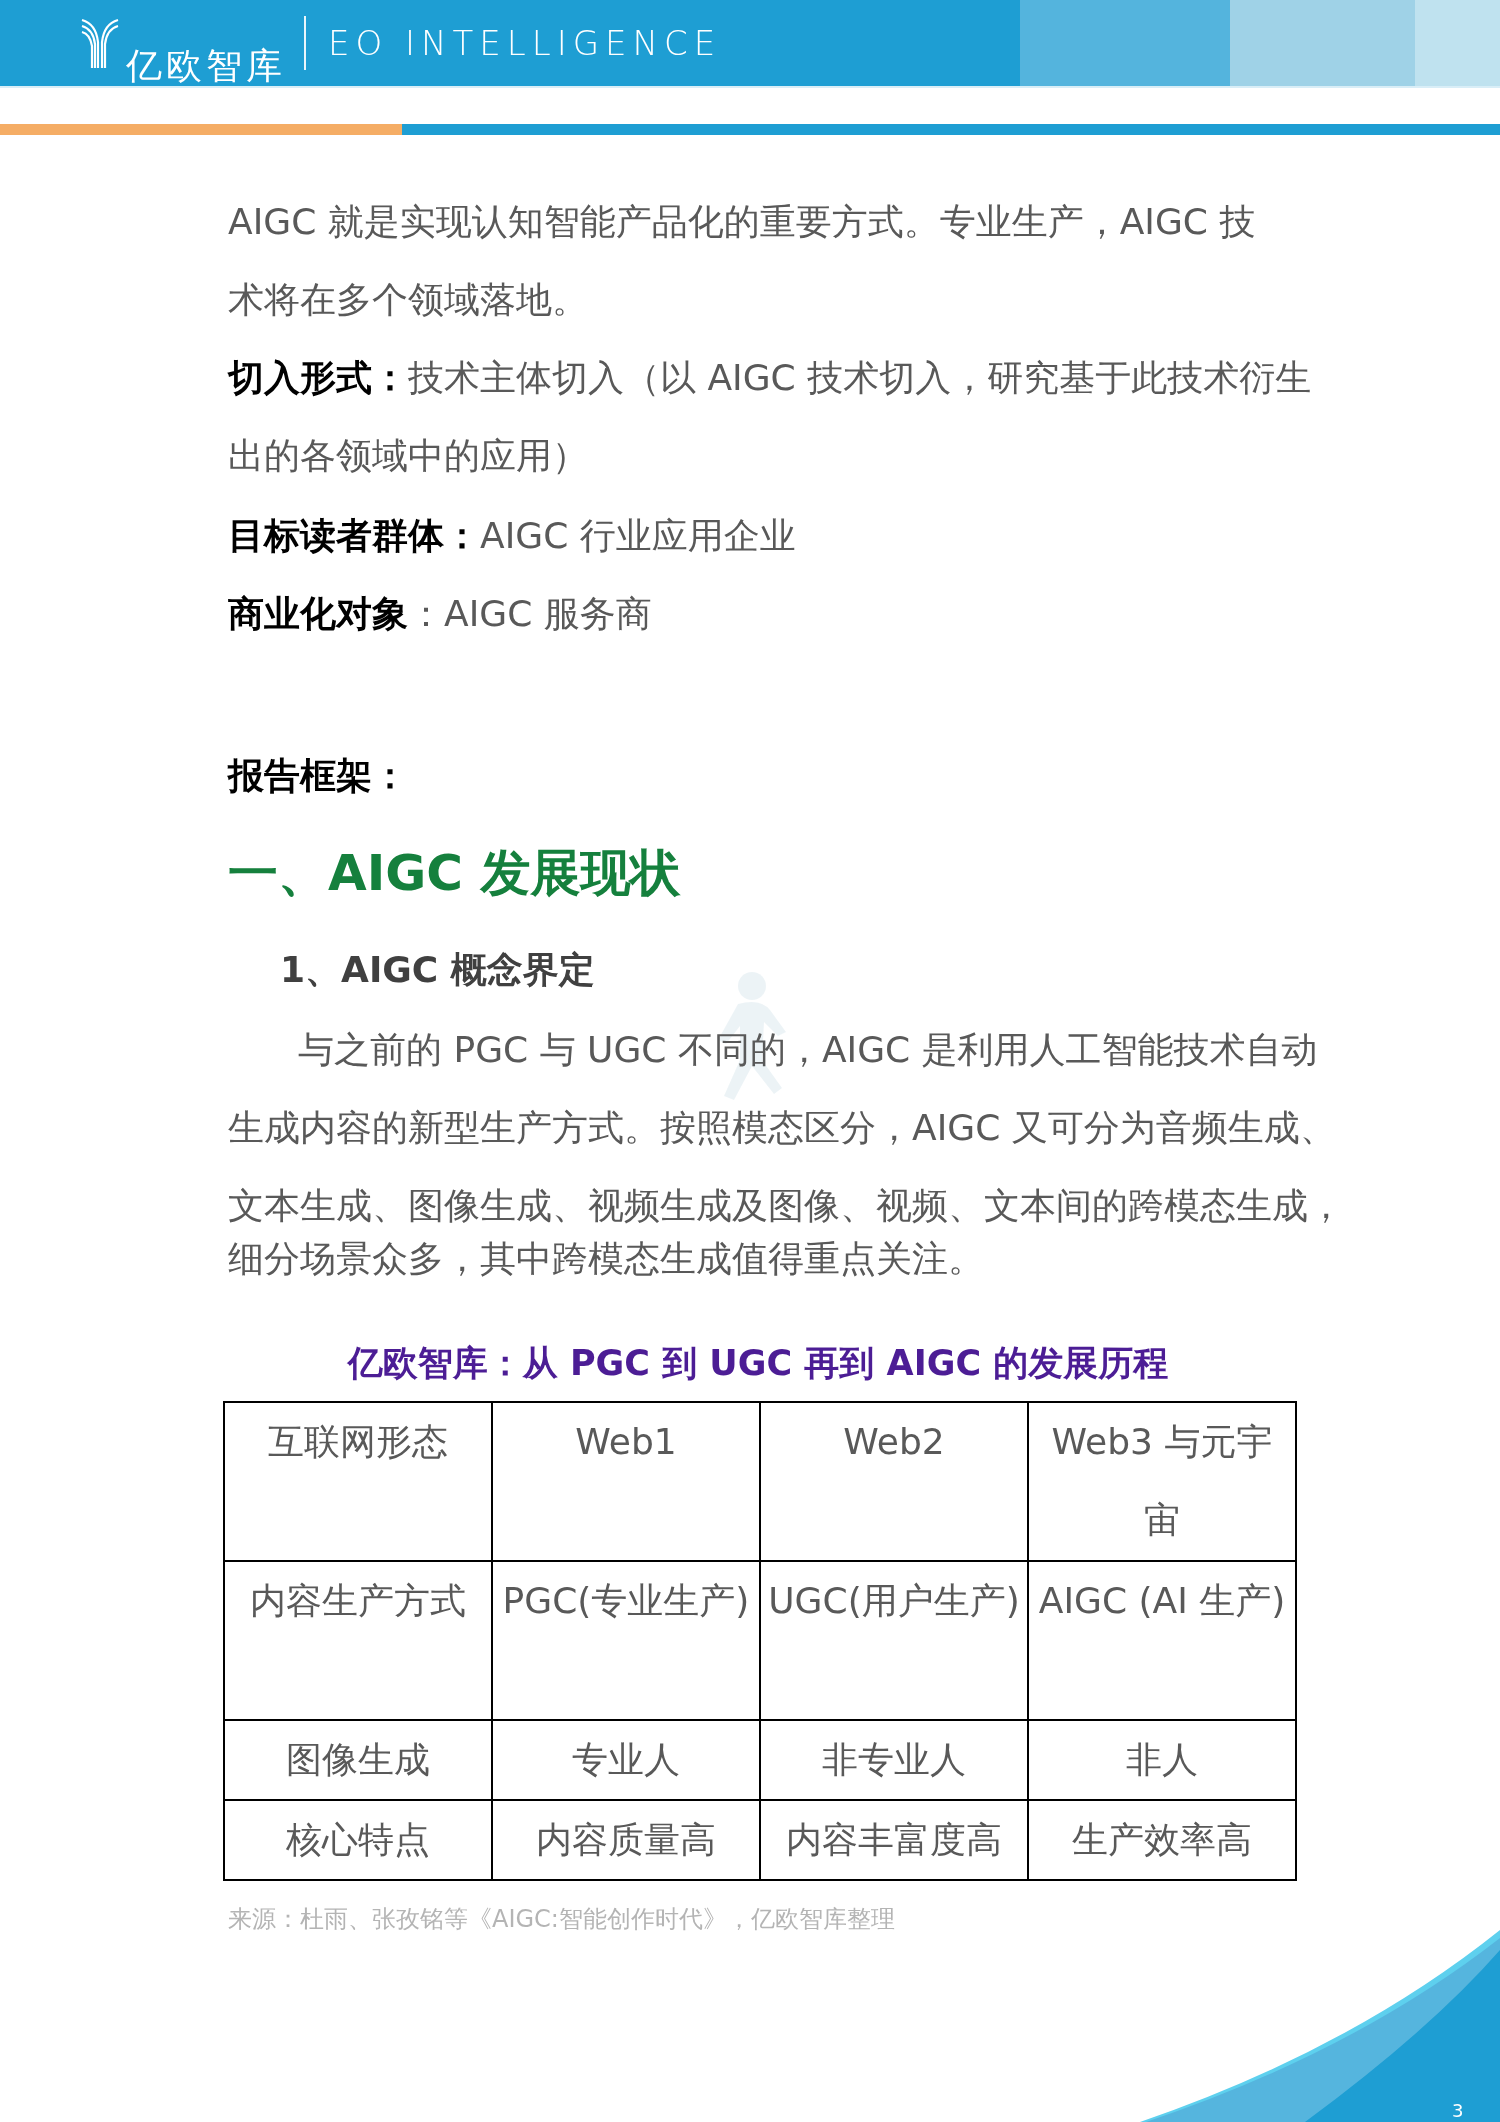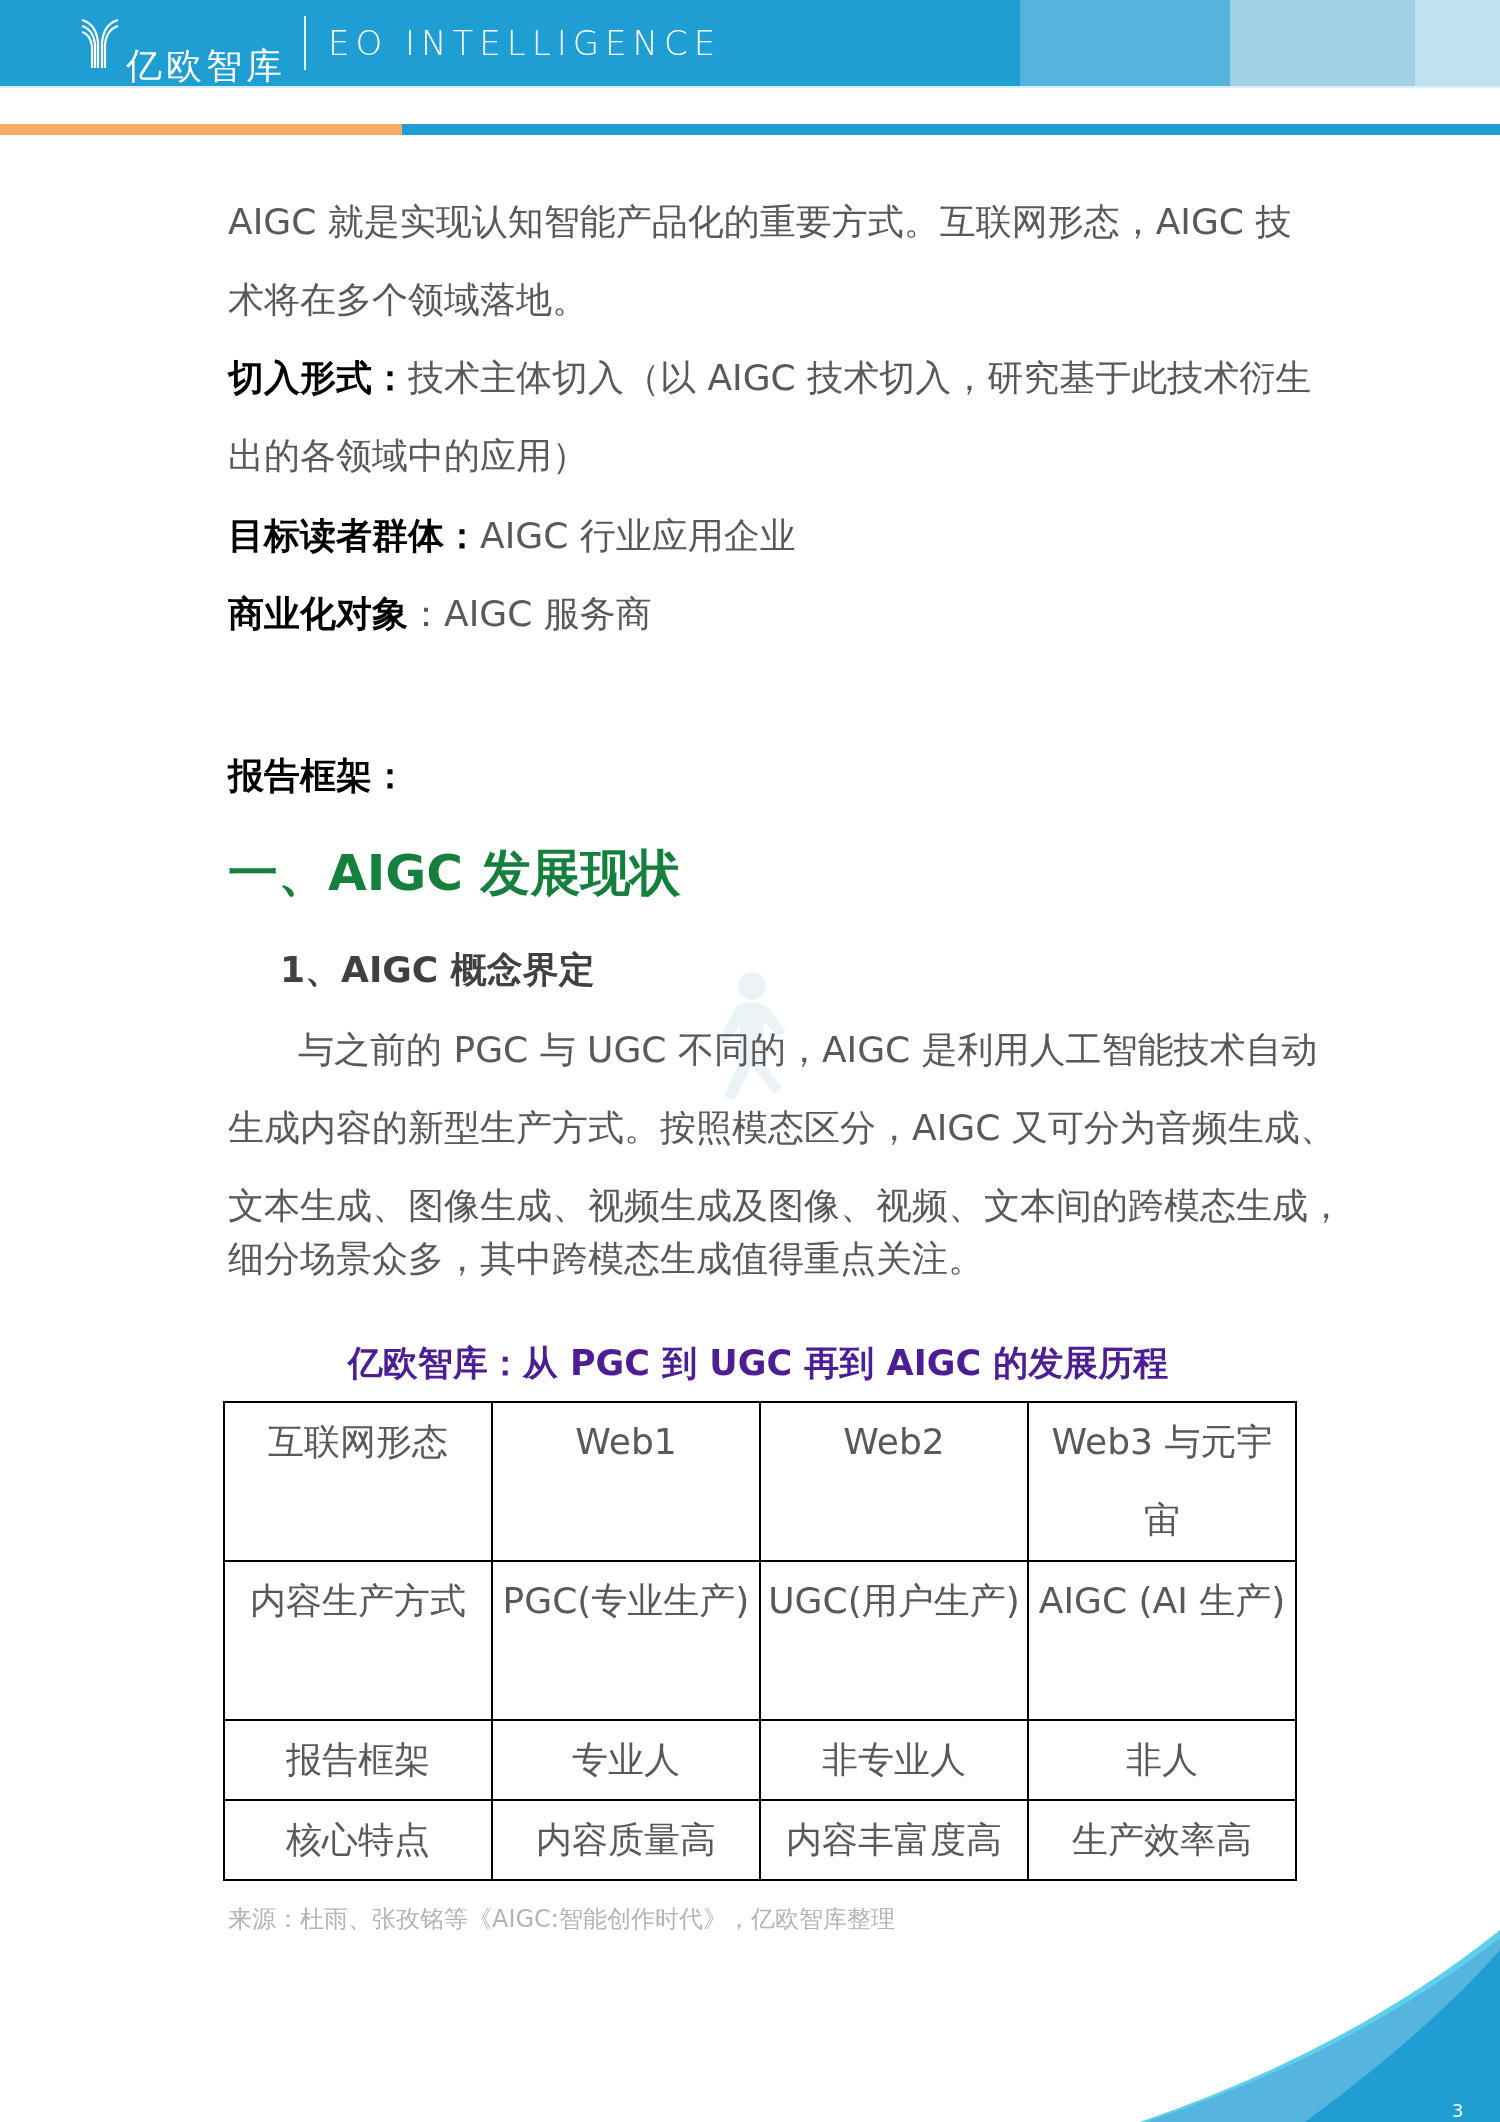--- a/index.html
+++ b/index.html
@@ -78,21 +78,21 @@
 <div class="stripe-blue"></div>
 
 <svg class="watermark" viewBox="0 0 140 160">
   <g fill="#dbe8ee">
     <ellipse cx="62" cy="16" rx="14" ry="14"></ellipse>
     <path d="M48 34 Q70 28 80 40 L96 62 L88 66 L74 52 L72 90 L92 118 L84 124 L62 96 L44 130 L34 126 L50 90 L50 56 L36 74 L28 70 Z"></path>
   </g>
 </svg>
 
 <div class="content">
-  <div class="para" style="top:183px">AIGC 就是实现认知智能产品化的重要方式。互联网形态，AIGC 技</div>
+  <div class="para" style="top:183px">AIGC 就是实现认知智能产品化的重要方式。专业生产，AIGC 技</div>
   <div class="para" style="top:261px">术将在多个领域落地。</div>
 
   <div class="para" style="top:339px"><b>切入形式：</b><span>技术主体切入（以 AIGC 技术切入，研究基于此技术衍生</span></div>
   <div class="para" style="top:417px">出的各领域中的应用）</div>
 
   <div class="para" style="top:497px"><b>目标读者群体：</b><span>AIGC 行业应用企业</span></div>
 
   <div class="para" style="top:575px"><b>商业化对象</b><span>：AIGC 服务商</span></div>
 
   <div class="bold-line" style="top:752px">报告框架：</div>
@@ -117,21 +117,21 @@
     <td>Web2</td>
     <td>Web3 与元宇宙</td>
   </tr>
   <tr class="r2">
     <td>内容生产方式</td>
     <td>PGC(专业生产)</td>
     <td>UGC(用户生产)</td>
     <td>AIGC (AI 生产)</td>
   </tr>
   <tr class="r3">
-    <td>报告框架</td>
+    <td>图像生成</td>
     <td>专业人</td>
     <td>非专业人</td>
     <td>非人</td>
   </tr>
   <tr class="r4">
     <td>核心特点</td>
     <td>内容质量高</td>
     <td>内容丰富度高</td>
     <td>生产效率高</td>
   </tr>

